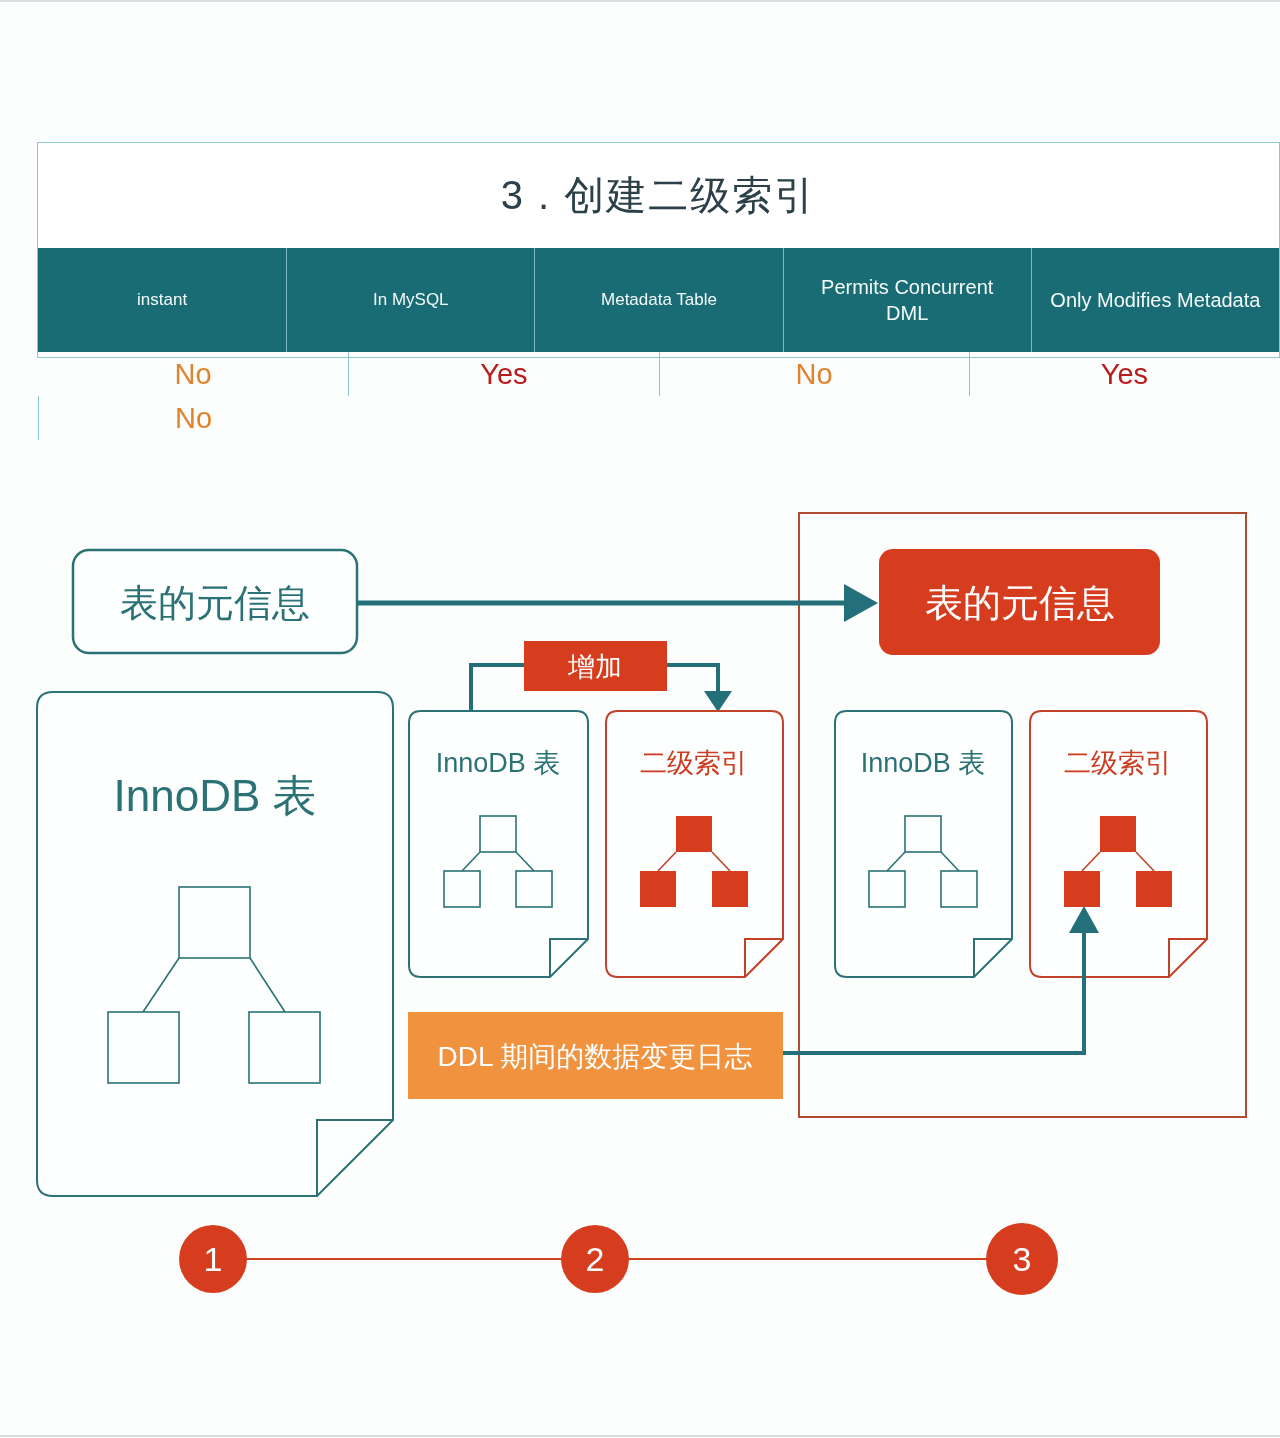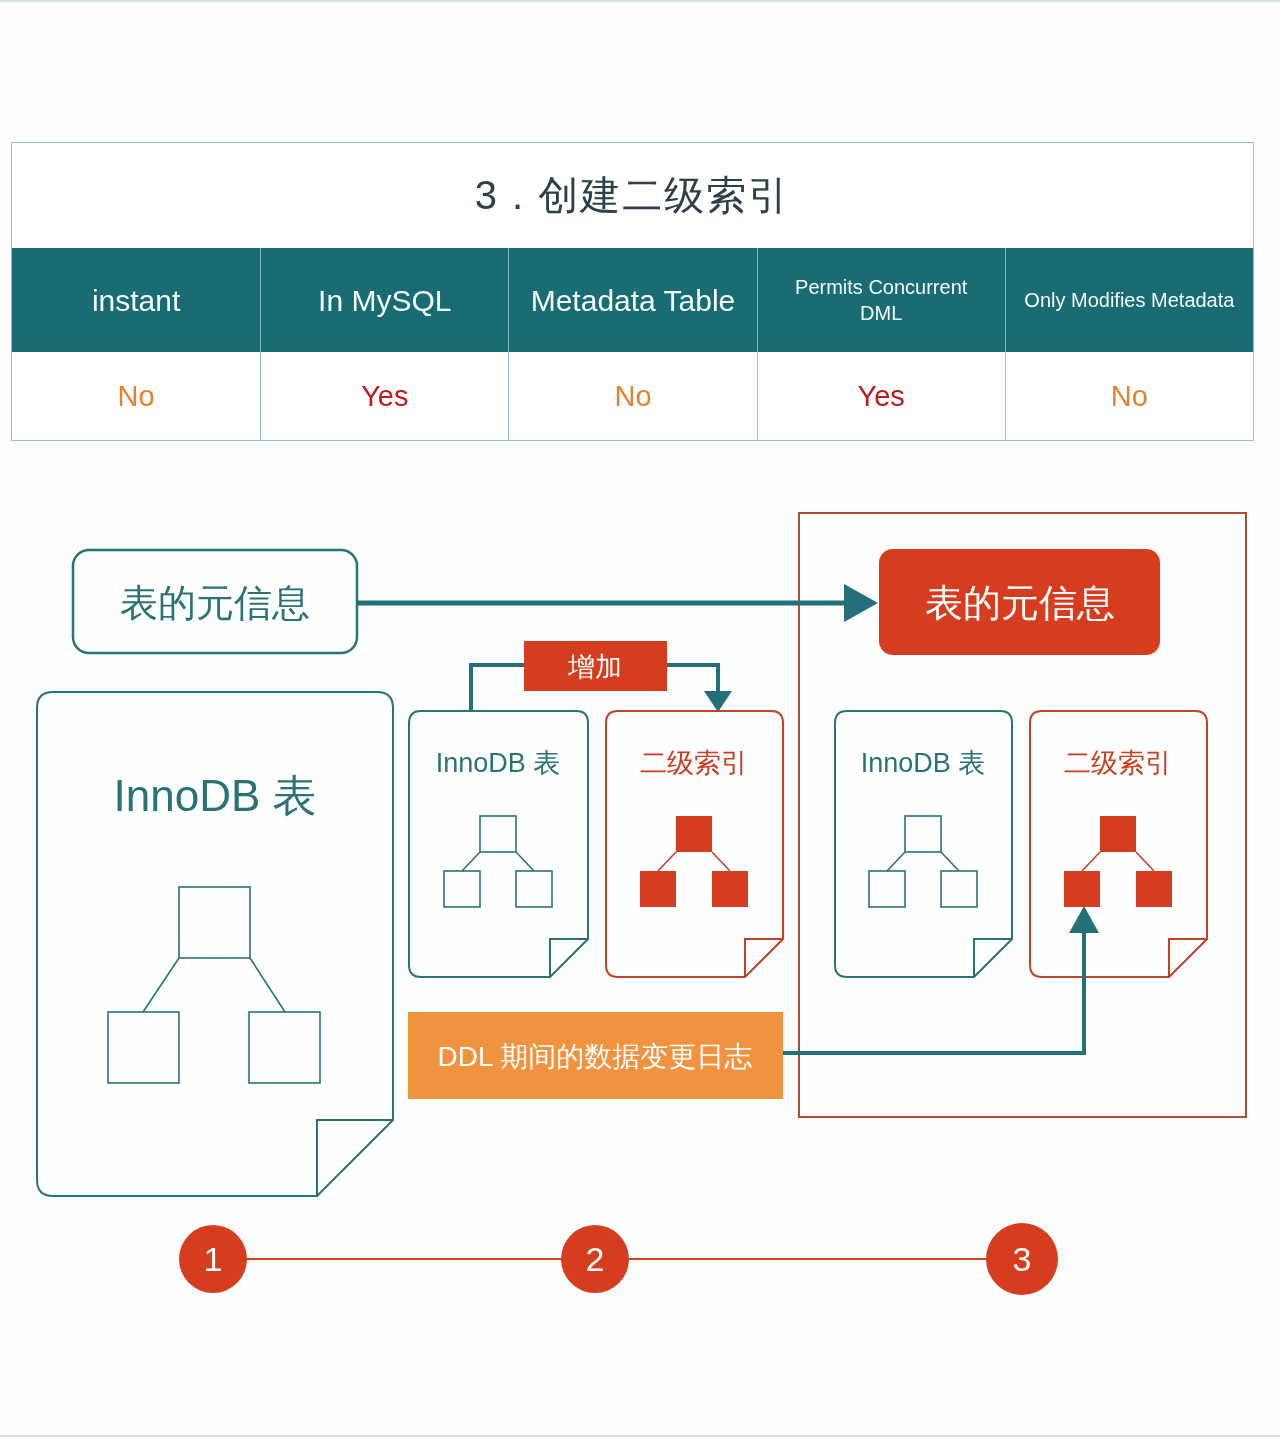--- a/index.html
+++ b/index.html
@@ -2,32 +2,32 @@
 <html><head>
 <meta charset="utf-8">
 <style>
   html,body{margin:0;padding:0;}
   body{font-family:"Liberation Sans",sans-serif;background:#ffffff;}
   #stage{position:relative;width:1280px;height:1438px;background:#fcfdfd;overflow:hidden;}
   .hairline{position:absolute;left:0;width:1280px;height:2px;background:#d9dfe0;}
   .hl-top{top:0;} .hl-bottom{top:1435px;}
 
   
-  .cmp-table{position:absolute;left:11px;top:142px;width:1243px;height:299px;
+  .cmp-table{position:absolute;left:37px;top:142px;width:1243px;height:216px;
              border:1px solid #8ec6cd;background:#ffffff;box-sizing:border-box;}
   .cmp-title{height:105px;display:flex;align-items:center;justify-content:center;
              color:#2b4048;font-size:40px;letter-spacing:2px;}
   .cmp-head{height:104px;display:grid;grid-template-columns:repeat(5,1fr);
             background:#196c74;}
   .cmp-head .cell{display:flex;align-items:center;justify-content:center;text-align:center;
-            color:#f4fafa;font-size:30px;line-height:1.3;padding:0 16px;
+            color:#f4fafa;font-size:17px;line-height:1.3;padding:0 16px;
             border-left:1px solid #7fbac2;box-sizing:border-box;}
   .cmp-head .cell.small{font-size:20px;}
   .cmp-head .cell:first-child{border-left:none;}
-  .cmp-vals{height:88px;display:grid;grid-template-columns:repeat(5,1fr);}
+  .cmp-vals{height:88px;display:grid;grid-template-columns:repeat(4,1fr);}
   .cmp-vals .cell{display:flex;align-items:center;justify-content:center;
             font-size:29px;border-left:1px solid #8ec6cd;box-sizing:border-box;}
   .cmp-vals .cell:first-child{border-left:none;}
   .cmp-vals .cell[data-kind="no"]{color:#e0832f;}
   .cmp-vals .cell[data-kind="yes"]{color:#b91c1c;}
 
   
   #diagram{position:absolute;left:0;top:0;}
   .teal-stroke{stroke:#23707a;fill:none;}
   .doc-teal{stroke:#2a7276;fill:#fdfefe;stroke-width:2;}

